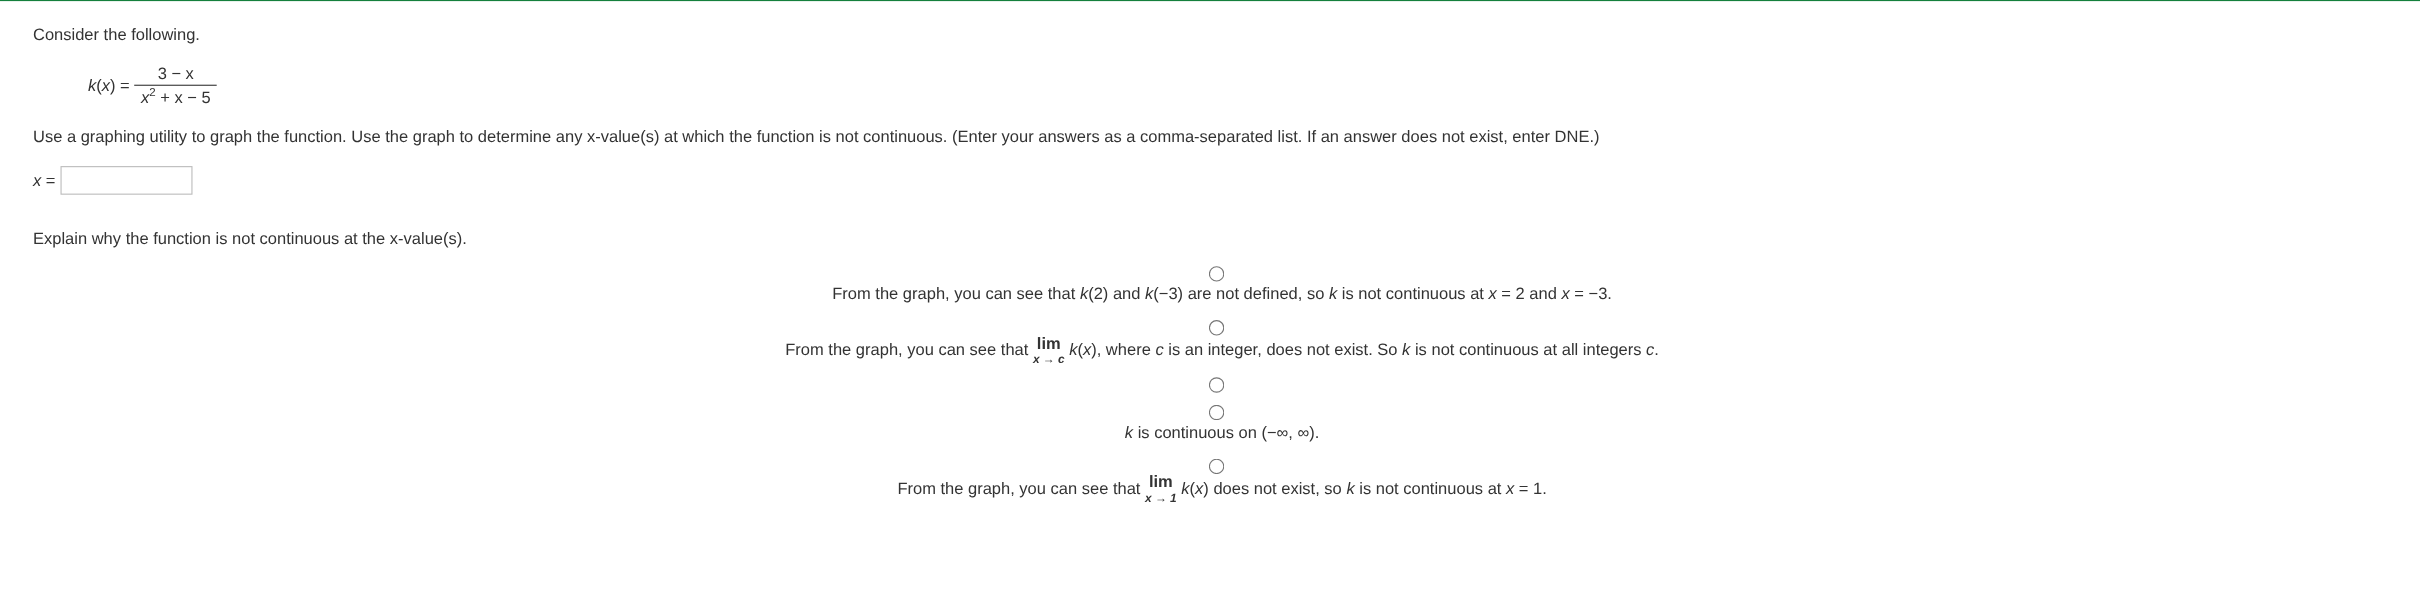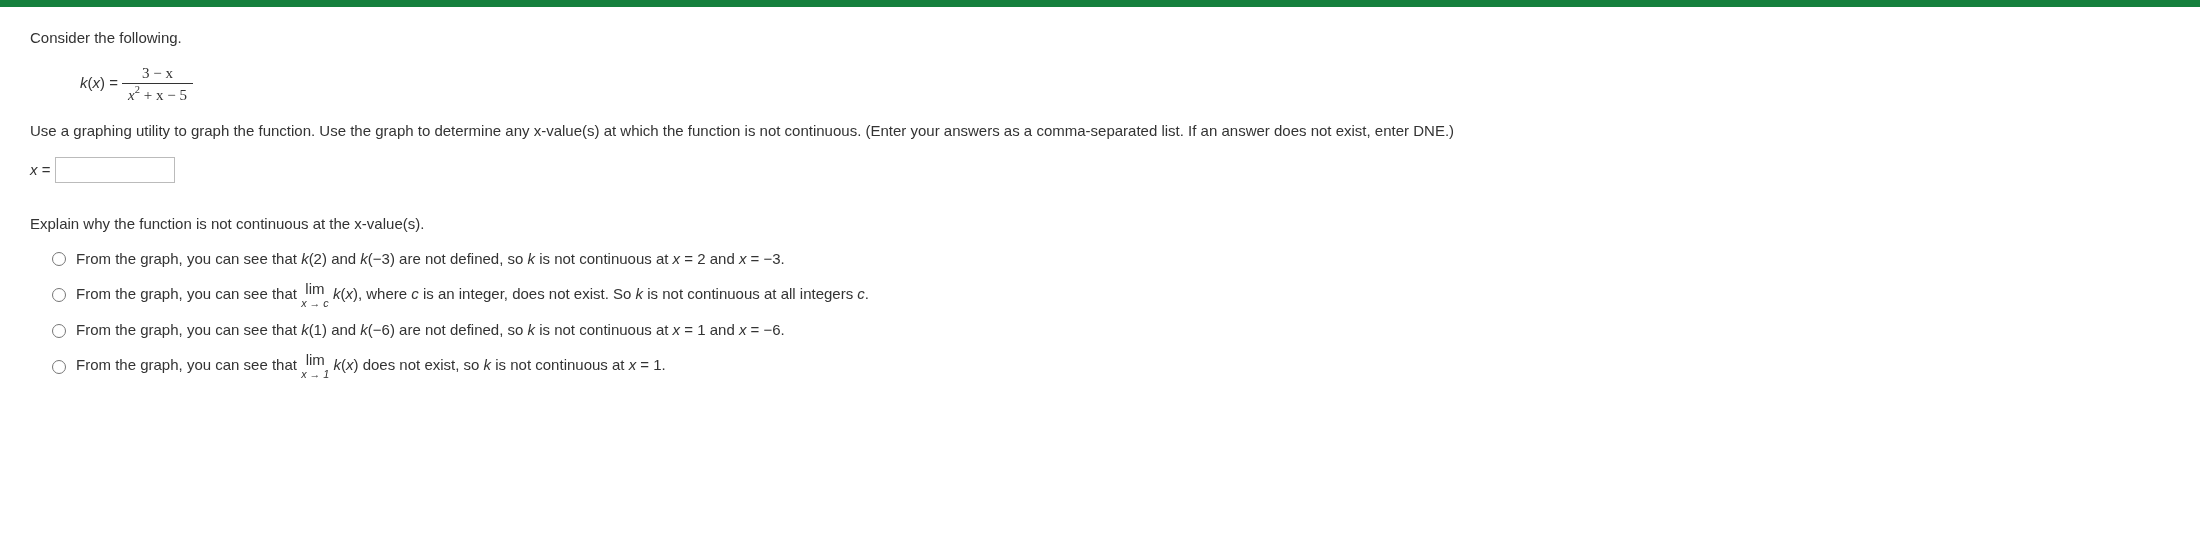--- a/index.html
+++ b/index.html
@@ -1,33 +1,33 @@
 <!DOCTYPE html>
 <html><head>
   <meta charset="utf-8">
   <style>
     * { box-sizing: border-box; margin: 0; padding: 0; }
     body { font-family: Arial, Helvetica, sans-serif; font-size: 15px; color: #333; background: #fff; width: 2200px; padding: 0; }
-    .container { padding: 18px 30px; border-top: 7px solid #15803d; }
+    .container { padding: 18px 30px; border-top: 1px solid #15803d; }
     .line { margin-bottom: 12px; line-height: 1.7; }
     .eq-line { margin: 14px 0 14px 50px; }
-    .frac { display: inline-block; text-align: center; vertical-align: middle; font-family: Liberation Serif, serif; }
+    .frac { display: inline-block; text-align: center; vertical-align: middle; }
     .frac .num { display: block; padding: 0 6px 1px; }
     .frac .den { display: block; padding: 1px 6px 0; border-top: 1px solid #333; }
     .sup { font-size: 0.7em; vertical-align: super; position: relative; top: -1px }
     .ital { font-style: italic; }
     .instr { margin: 8px 0 14px; }
     .input-line { margin: 6px 0 14px; }
     .text-input { width: 120px; height: 26px; border: 1px solid #bbb; padding: 2px 5px; font-size: 14px; }
     .explain { margin: 28px 0 4px; }
     .opts { list-style: none; padding-left: 22px; }
-    .opts li { margin: 10px 0; display: flex; align-items: center; }
+    .opts li { margin: 10px 0; display: flex; align-items: center; flex-direction: column; }
     .opts li .radio { flex: 0 0 auto; margin-right: 10px; margin-top: 1px; }
     .opt-text { line-height: 1.6; }
-    .limit { display: inline-block; text-align: center; vertical-align: middle; line-height: 1; }
+    .limit { display: inline-block; text-align: center; vertical-align: middle; line-height: 1; font-weight: bold; }
     .limit .lim { display: block; }
     .limit .sub { display: block; font-size: 0.72em; margin-top: 2px; font-style: italic; text-align: center; }
     input[type="radio"] { width: 14px; height: 14px; }
   </style>
 </head>
 <body>
 
 <div class="container">
 
   <div class="line">Consider the following.</div>
@@ -53,21 +53,24 @@
       <li>
         <input type="radio" name="explain" class="radio" style="">
         <span class="opt-text">From the graph, you can see that <span class="ital">k</span>(2) and <span class="ital">k</span>(−3) are not defined, so <span class="ital">k</span> is not continuous at <span class="ital">x</span> = 2 and <span class="ital">x</span> = −3.</span>
       </li>
       <li>
         <input type="radio" name="explain" class="radio" style="">
         <span class="opt-text">From the graph, you can see that  <span class="limit"><span class="lim">lim</span><span class="sub"><span class="ital">x</span> → <span class="ital">c</span></span></span>  <span class="ital">k</span>(<span class="ital">x</span>), where <span class="ital">c</span> is an integer, does not exist. So <span class="ital">k</span> is not continuous at all integers <span class="ital">c</span>.</span>
       </li>
       <li>
         <input type="radio" name="explain" class="radio" style="">
-        <span class="opt-text">From the graph, you can see that <span class="ital">k</span>(1) and <span class="ital">k</span>(−6) are not defined, so <span class="ital">k</span> is not continuous at <span class="ital">x</span> = 1 and <span class="ital">x</span> = −6.</span>
+      </li>
+      <li>
+        <input type="radio" name="explain" class="radio" style="">
+        <span class="opt-text"><span class="ital">k</span> is continuous on (−∞, ∞).</span>
       </li>
       <li>
         <input type="radio" name="explain" class="radio" style="">
         <span class="opt-text">From the graph, you can see that  <span class="limit"><span class="lim">lim</span><span class="sub"><span class="ital">x</span> → <span>1</span></span></span>  <span class="ital">k</span>(<span class="ital">x</span>) does not exist, so <span class="ital">k</span> is not continuous at <span class="ital">x</span> = 1.</span>
       </li>
     </ul>
 
 </div>
 
 </body></html>

